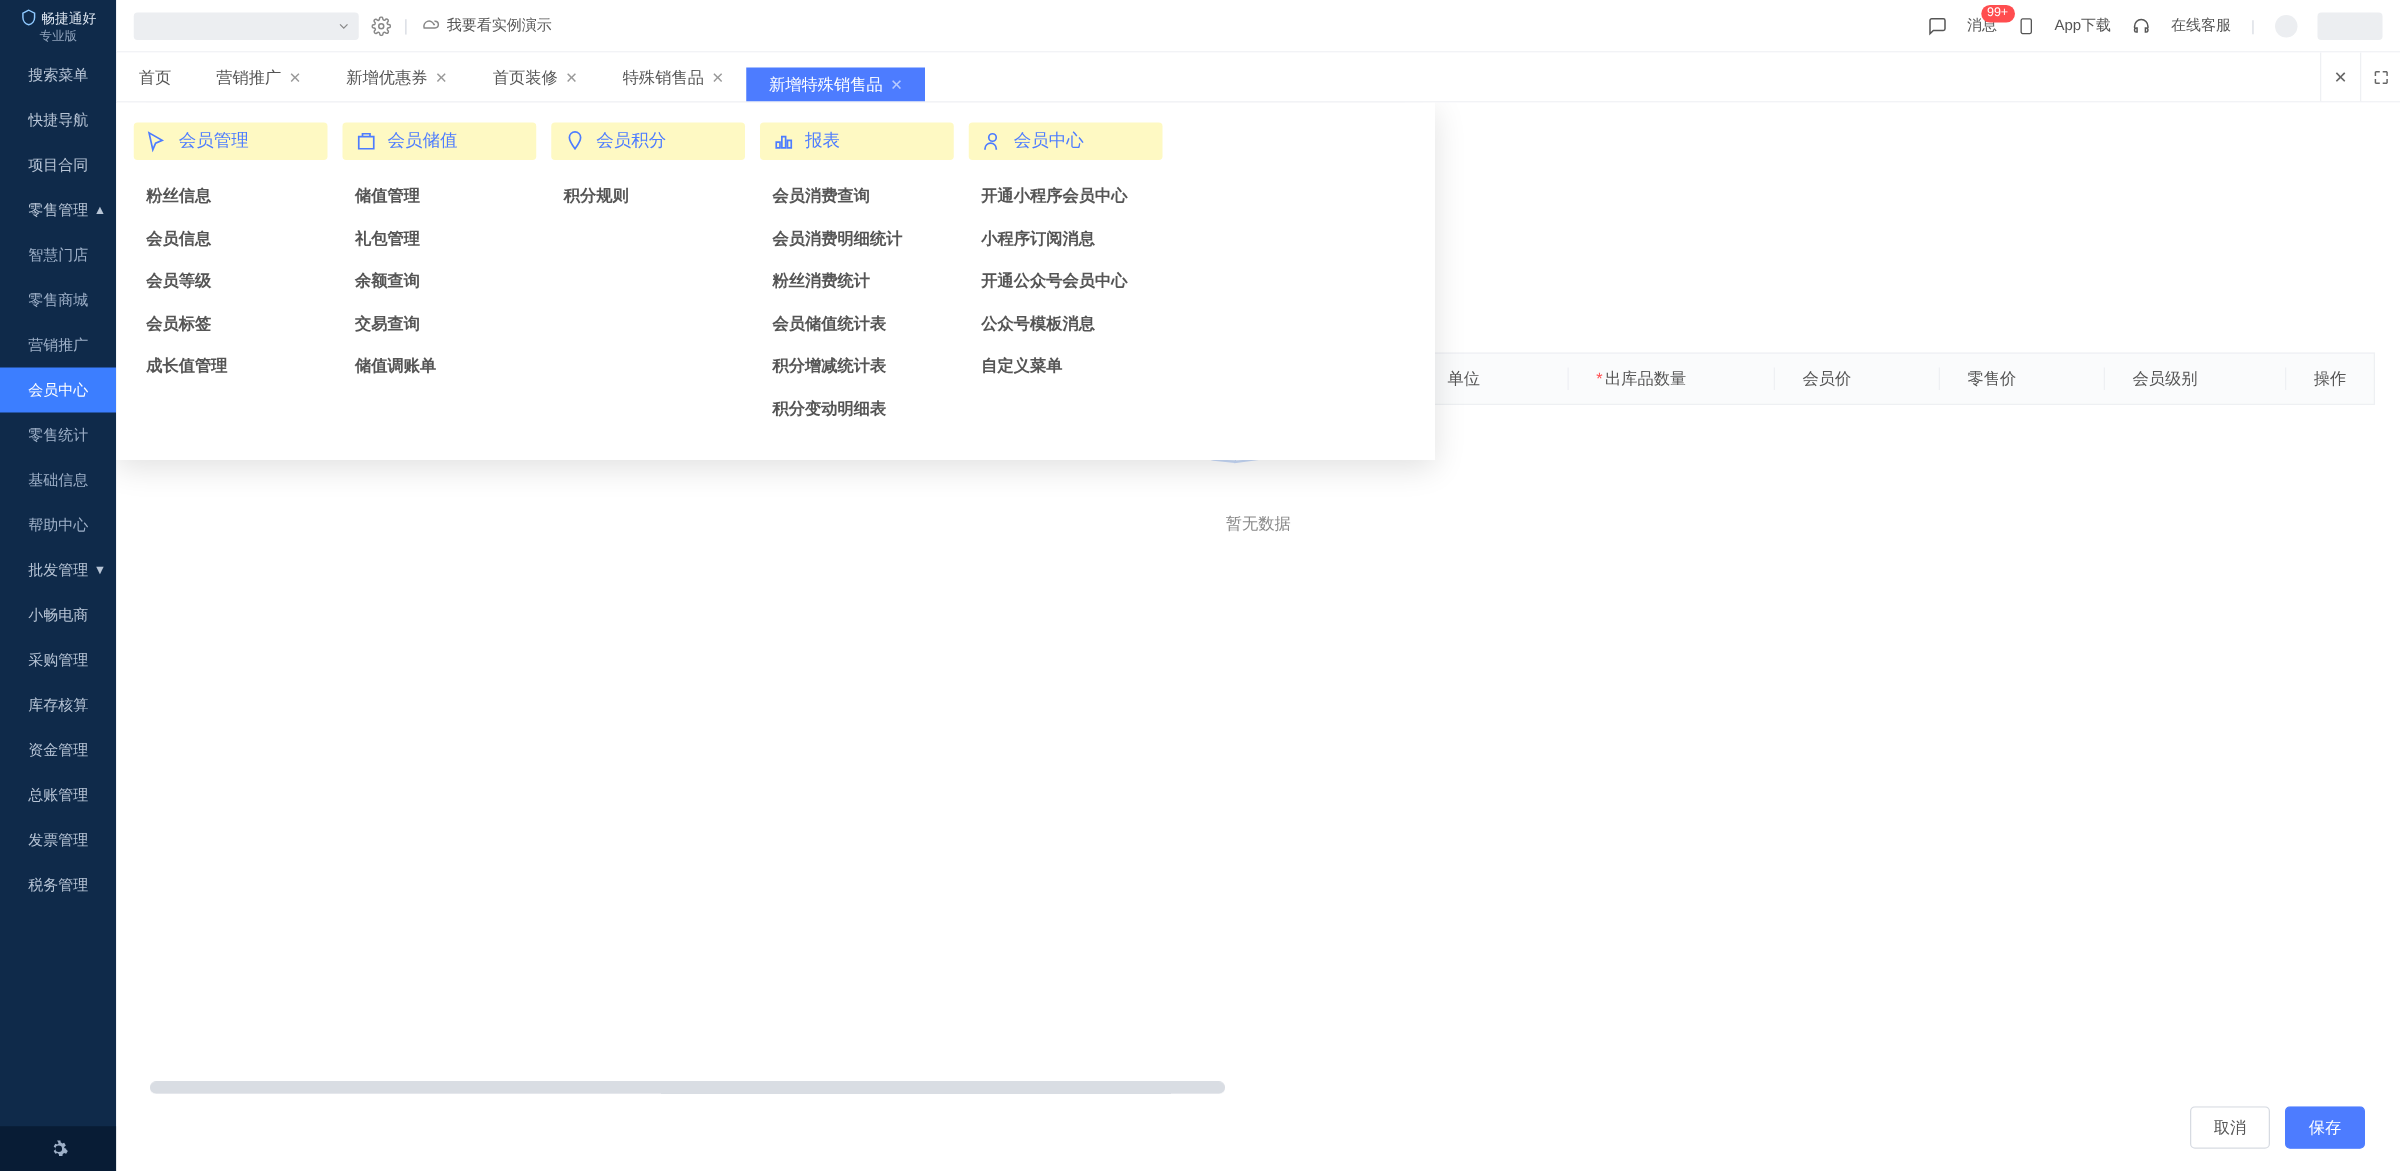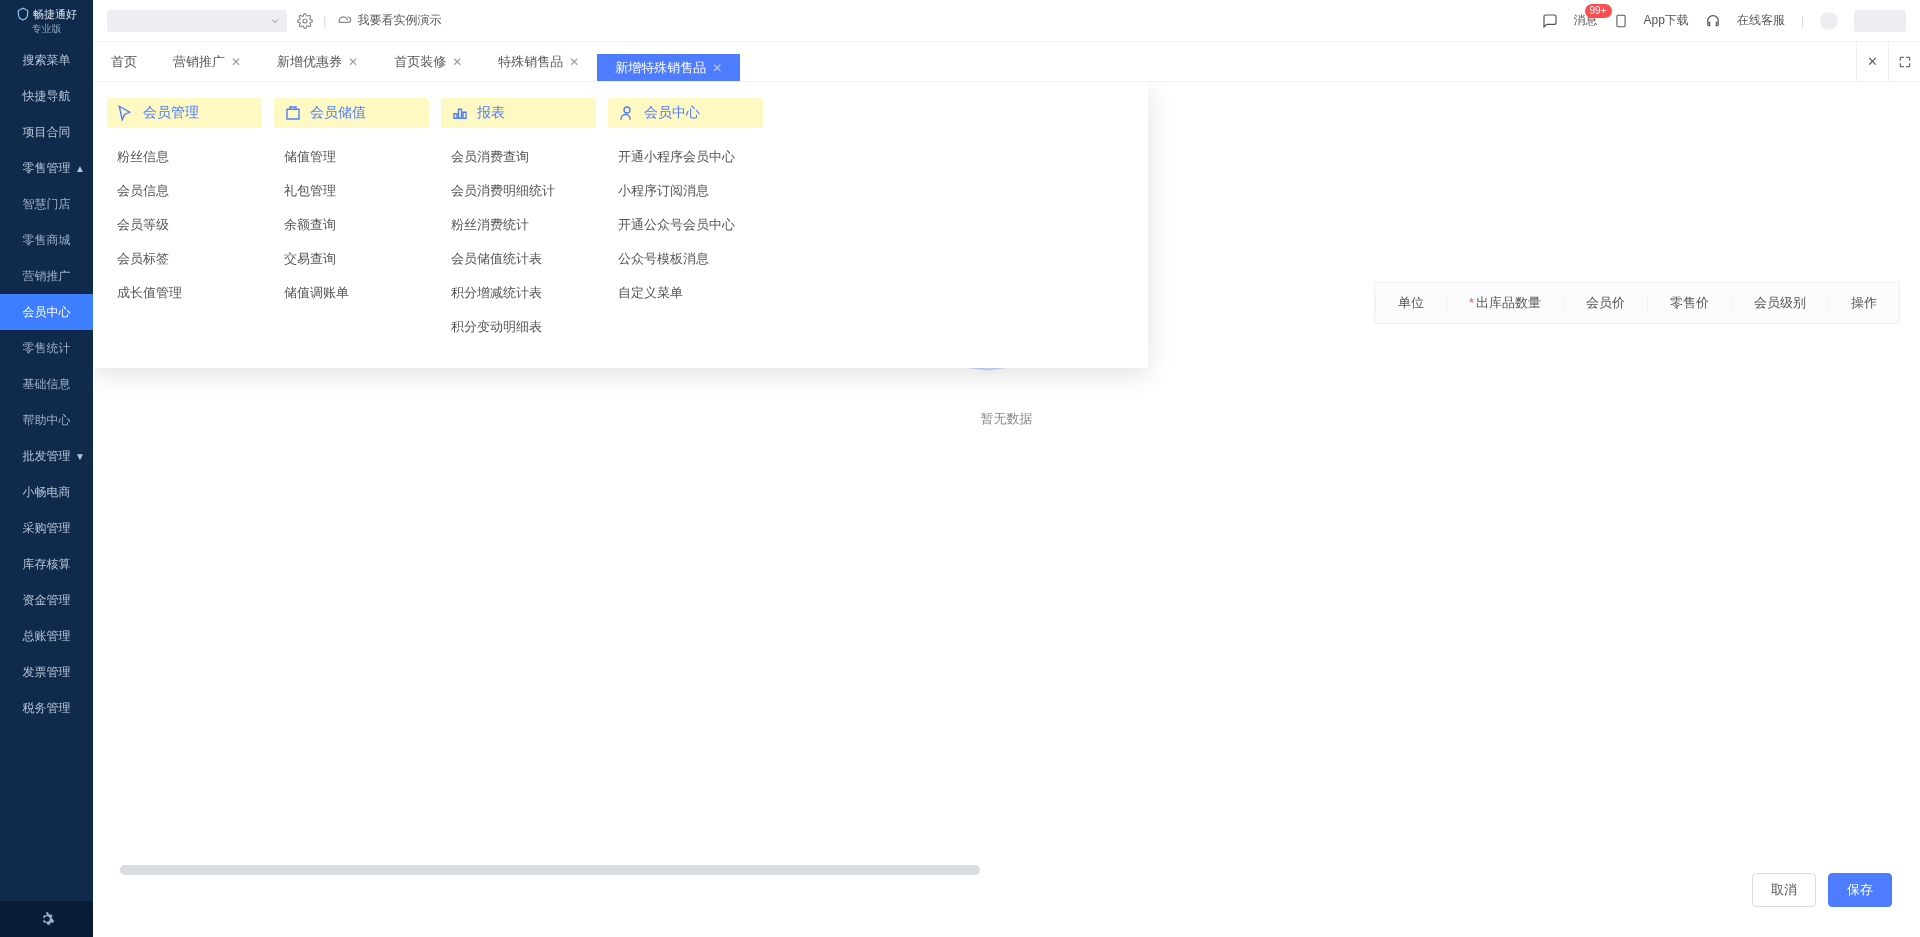--- a/index.html
+++ b/index.html
@@ -41,35 +41,35 @@
 .tab-tool { width: 32px; display:flex; align-items:center; justify-content:center; color:#666; cursor:pointer; border-left:1px solid #eef0f3; }
 
 
 .content { flex:1; position: relative; padding: 20px 20px 80px; overflow:auto; background:#fff; }
 
 
 .mega { position: absolute; left: 0; top: 0; width: 1055px; background: #fff; box-shadow: 0 6px 24px rgba(0,0,0,0.12); padding: 16px 14px 24px; display: flex; gap: 12px; z-index: 50; }
 .mega-col { width: 155px; }
 .mega-head { background: #fef9c3; color: #4d7cff; height: 30px; border-radius: 3px; display: flex; align-items: center; padding: 0 10px; gap: 8px; font-size: 14px; margin-bottom: 12px; }
 .mega-head .ic { width: 18px; height: 18px; display:inline-flex; align-items:center; justify-content:center; }
-.mega-link { display: block; padding: 8px 10px; color: #555; font-size: 13px; cursor: pointer; }
+.mega-link { display: block; padding: 8px 10px; color: #555; font-size: 13px; cursor: pointer; font-weight: bold; }
 
 
 .table-wrap { margin-top: 180px; position: relative; }
-.table-head-row { display:flex; background:#fafbfc; border:1px solid #eef0f3; height:42px; align-items:center; position:absolute; right:0; top:0; }
+.table-head-row { display:flex; background:#fafbfc; border:1px solid #eef0f3; height:42px; align-items:center; position:absolute; right:0; top:0;gap:48px; }
 .th { padding: 0 22px; color:#555; font-size:13px; border-left:1px solid #eef0f3; }
 .th .req { color:#ff4d4f; margin-right:2px; }
 
 
 .empty { margin-top: 110px; display:flex; flex-direction:column; align-items:center; gap:18px; }
 .empty-ill { width:120px; height:110px; }
 .empty-txt { color:#888; font-size:13px; }
 
 
-.footer-btns { position: fixed; right: 28px; bottom: 30px; display:flex; gap:12px; }
+.footer-btns { position: fixed; right: 28px; bottom: 18px; display:flex; gap:12px; }
 .btn { min-width:64px; height:34px; border-radius:4px; border:1px solid #d7dbe2; background:#fff; color:#555; font-size:13px; cursor:pointer; }
 .btn.primary { background:#4d7cff; border-color:#4d7cff; color:#fff; }
 
 
 .hscroll { position: fixed; left: 120px; bottom: 62px; width: 860px; height: 10px; background: #f0f2f5; border-radius: 8px; }
 .hscroll-thumb { width: 100%; height: 100%; background:#d9dde3; border-radius:8px; }
 
 svg { display:block; }
 </style>
 </head>
@@ -264,20 +264,31 @@
                   <path d="M4 7h16v13H4zM8 7V4h8v3"></path>
                 </svg>
               </span>
               <span>会员储值</span>
             </div>
             <a class="mega-link">储值管理</a>
             <a class="mega-link">礼包管理</a>
             <a class="mega-link">余额查询</a>
             <a class="mega-link">交易查询</a>
             <a class="mega-link">储值调账单</a>
+          </div>
+          <div class="mega-col">
+            <div class="mega-head">
+              <span class="ic">
+                <svg width="18" height="18" viewBox="0 0 24 24" fill="none" stroke="#4d7cff" stroke-width="1.8">
+                  <path d="M12 2a6 6 0 00-6 6c0 4 6 12 6 12s6-8 6-12a6 6 0 00-6-6z"></path>
+                </svg>
+              </span>
+              <span>会员积分</span>
+            </div>
+            <a class="mega-link">积分规则</a>
           </div>
           <div class="mega-col">
             <div class="mega-head">
               <span class="ic">
                 <svg width="18" height="18" viewBox="0 0 24 24" fill="none" stroke="#4d7cff" stroke-width="1.8">
                   <path d="M4 19h4v-6H4zM10 19h4V7h-4zM16 19h4V11h-4z"></path>
                 </svg>
               </span>
               <span>报表</span>
             </div>

